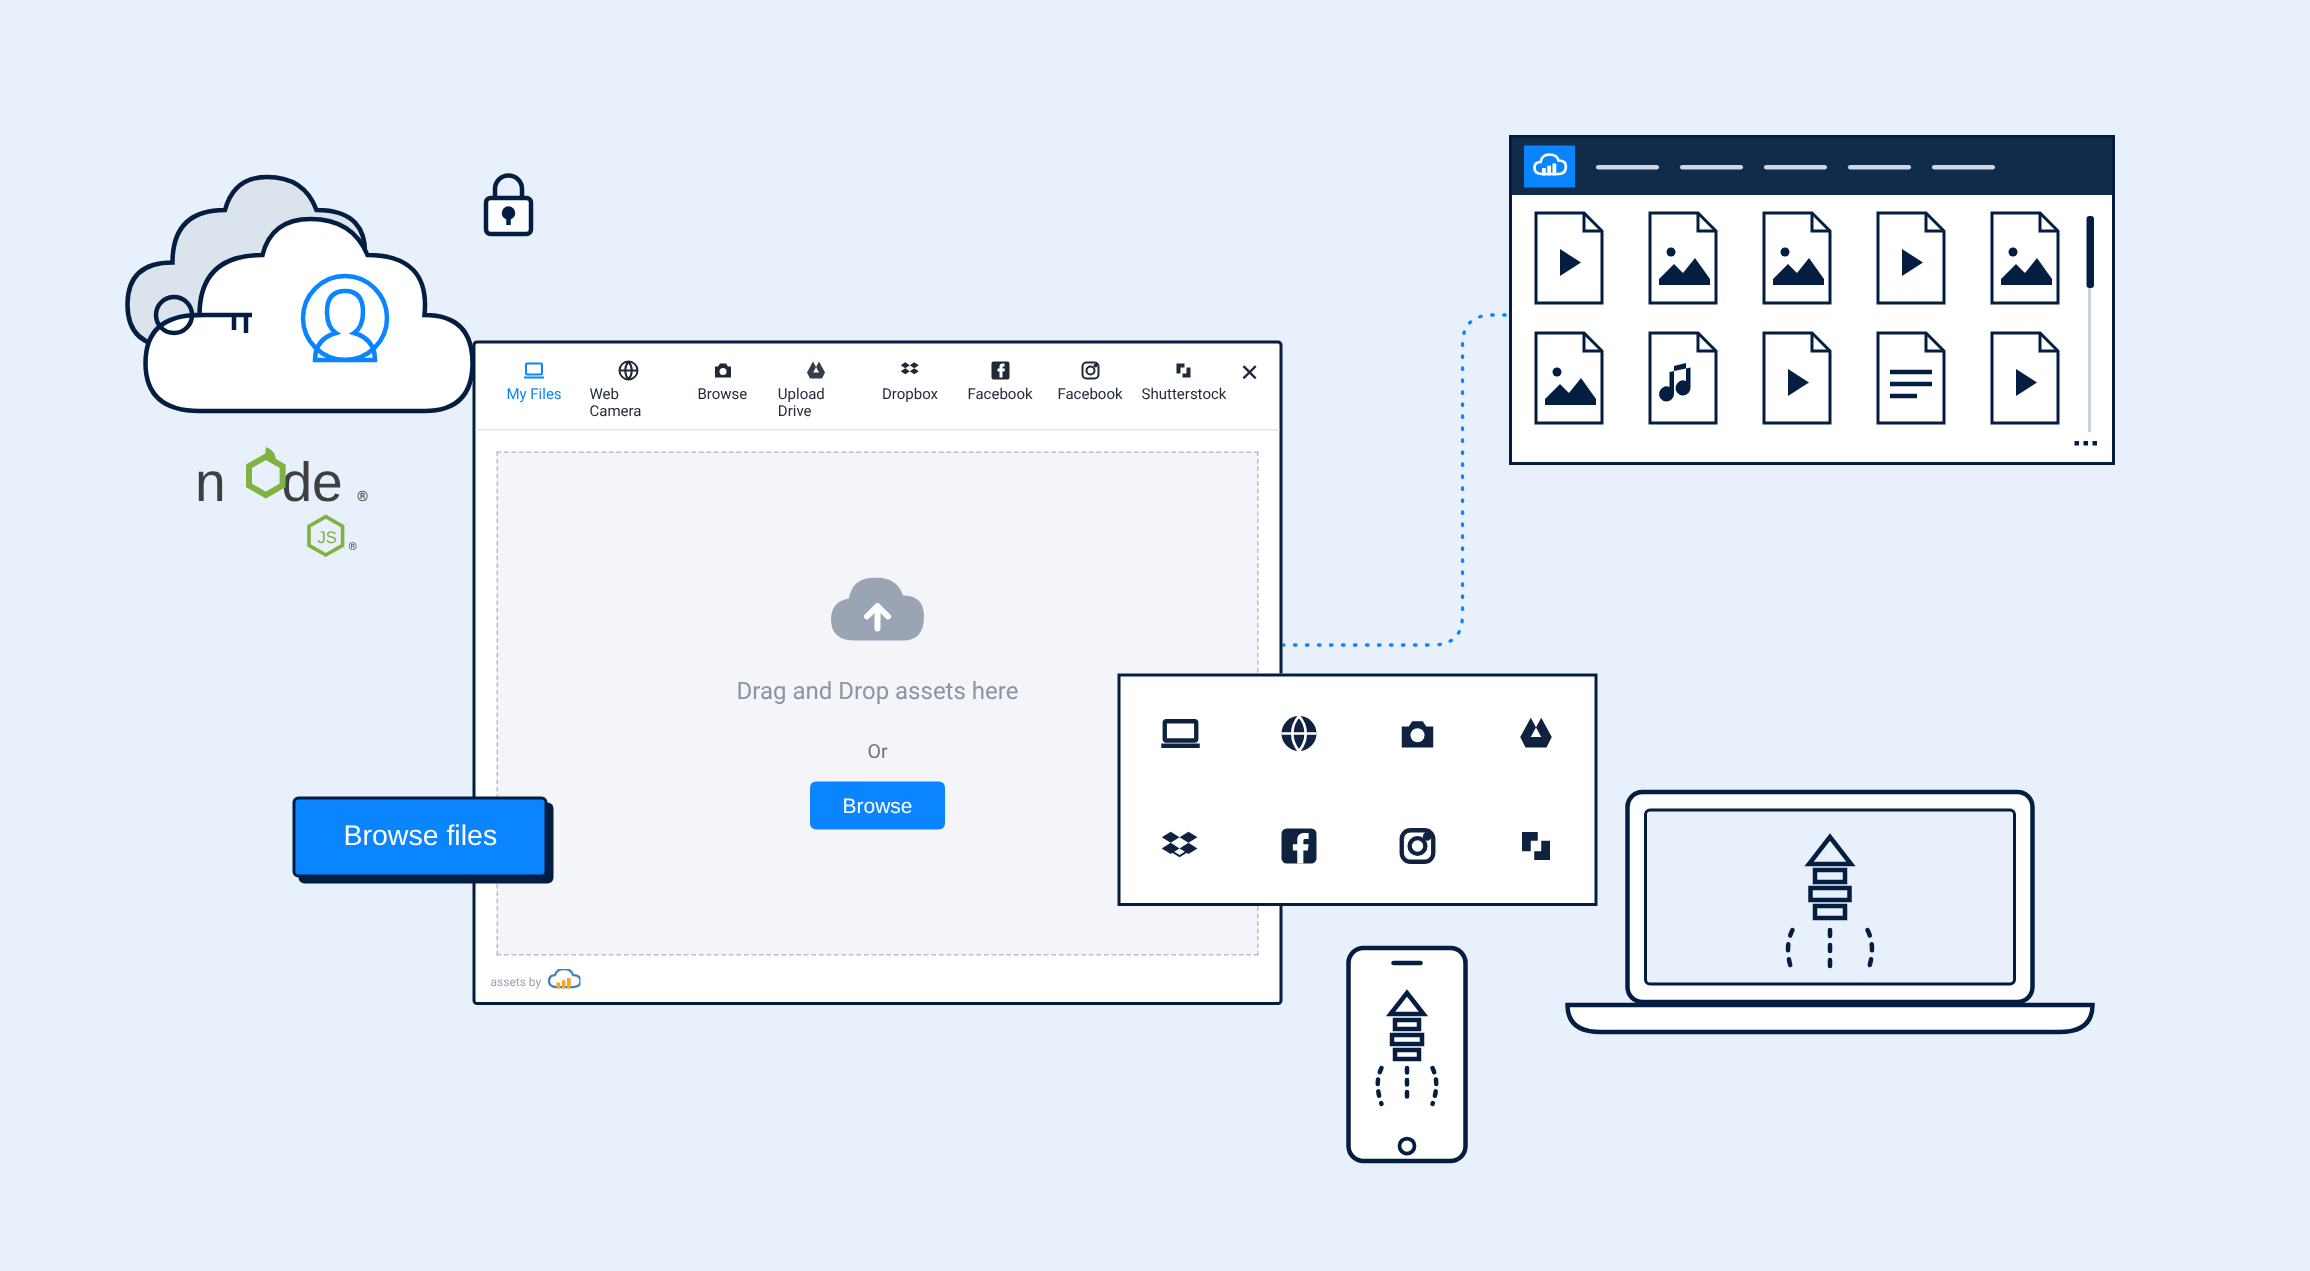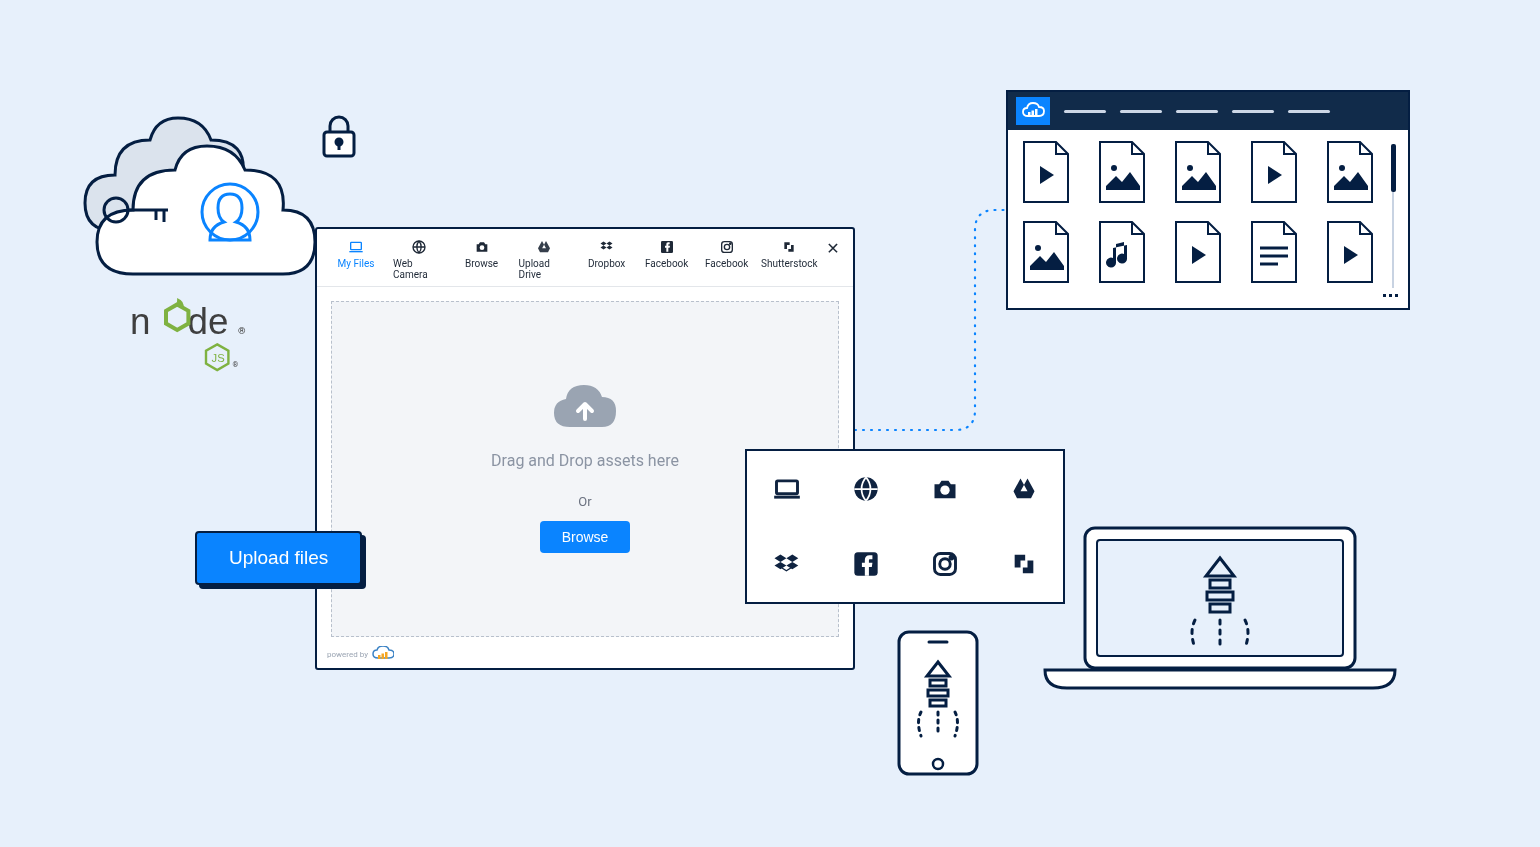--- a/index.html
+++ b/index.html
@@ -363,31 +363,31 @@
         <path d="M20 42 q-16 0 -16 -14 q0 -12 12 -14 q2 -14 18 -14 q14 0 18 12 q14 0 14 14 q0 16 -14 16 z" fill="#9aa4b2"></path>
         <path d="M35 34 V20 M28 26 l7-7 7 7" stroke="#fff" stroke-width="4" fill="none" stroke-linecap="round" stroke-linejoin="round"></path>
       </svg>
     </div>
     <div class="dd-text">Drag and Drop assets here</div>
     <div class="or-text">Or</div>
     <button class="browse-btn">Browse</button>
   </div>
 
   <div class="footer">
-    <span>powered by</span>
+    <span>assets by</span>
     <svg width="22" height="16" viewBox="0 0 22 16">
       <path d="M6 12 q-5 0 -5 -4 q0 -4 4 -4 q1 -4 6 -4 q5 0 6 4 q5 0 5 4 q0 4 -5 4 z" fill="none" stroke="#3b82c4" stroke-width="1.5"></path>
       <rect x="6" y="9" width="2.5" height="4" fill="#f5a623"></rect>
       <rect x="9.5" y="7.5" width="2.5" height="5.5" fill="#f5a623"></rect>
       <rect x="13" y="6" width="2.5" height="7" fill="#f5a623"></rect>
     </svg>
   </div>
 </div>
 
-<button class="upload-files-btn">Upload files</button>
+<button class="upload-files-btn">Browse files</button>
 
 <div class="sources-panel">
   <div class="src">
       <svg viewBox="0 0 24 24" fill="none" stroke="#0f2340" stroke-width="2.5">
         <rect x="3" y="5" width="18" height="11" rx="1"></rect>
         <path d="M1 19h22"></path>
       </svg>
     </div>
   <div class="src">
       <svg viewBox="0 0 24 24" fill="#0f2340">

